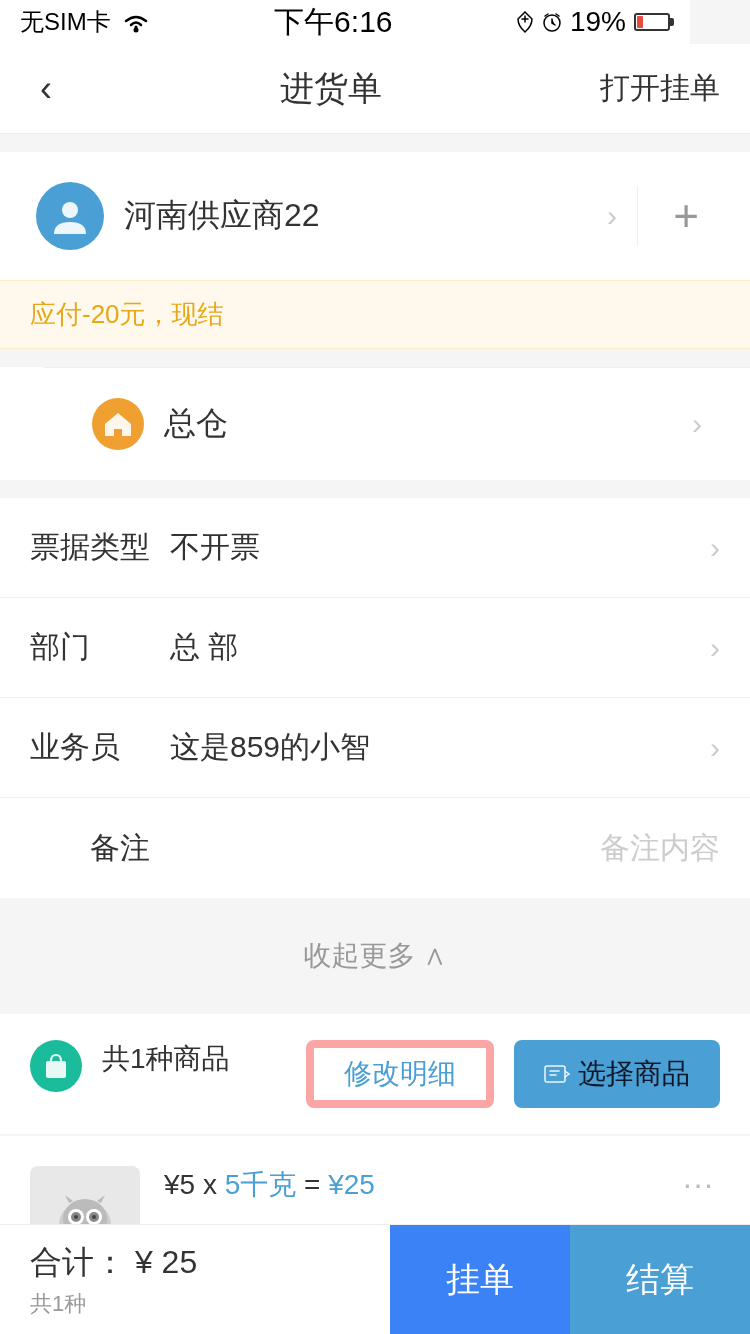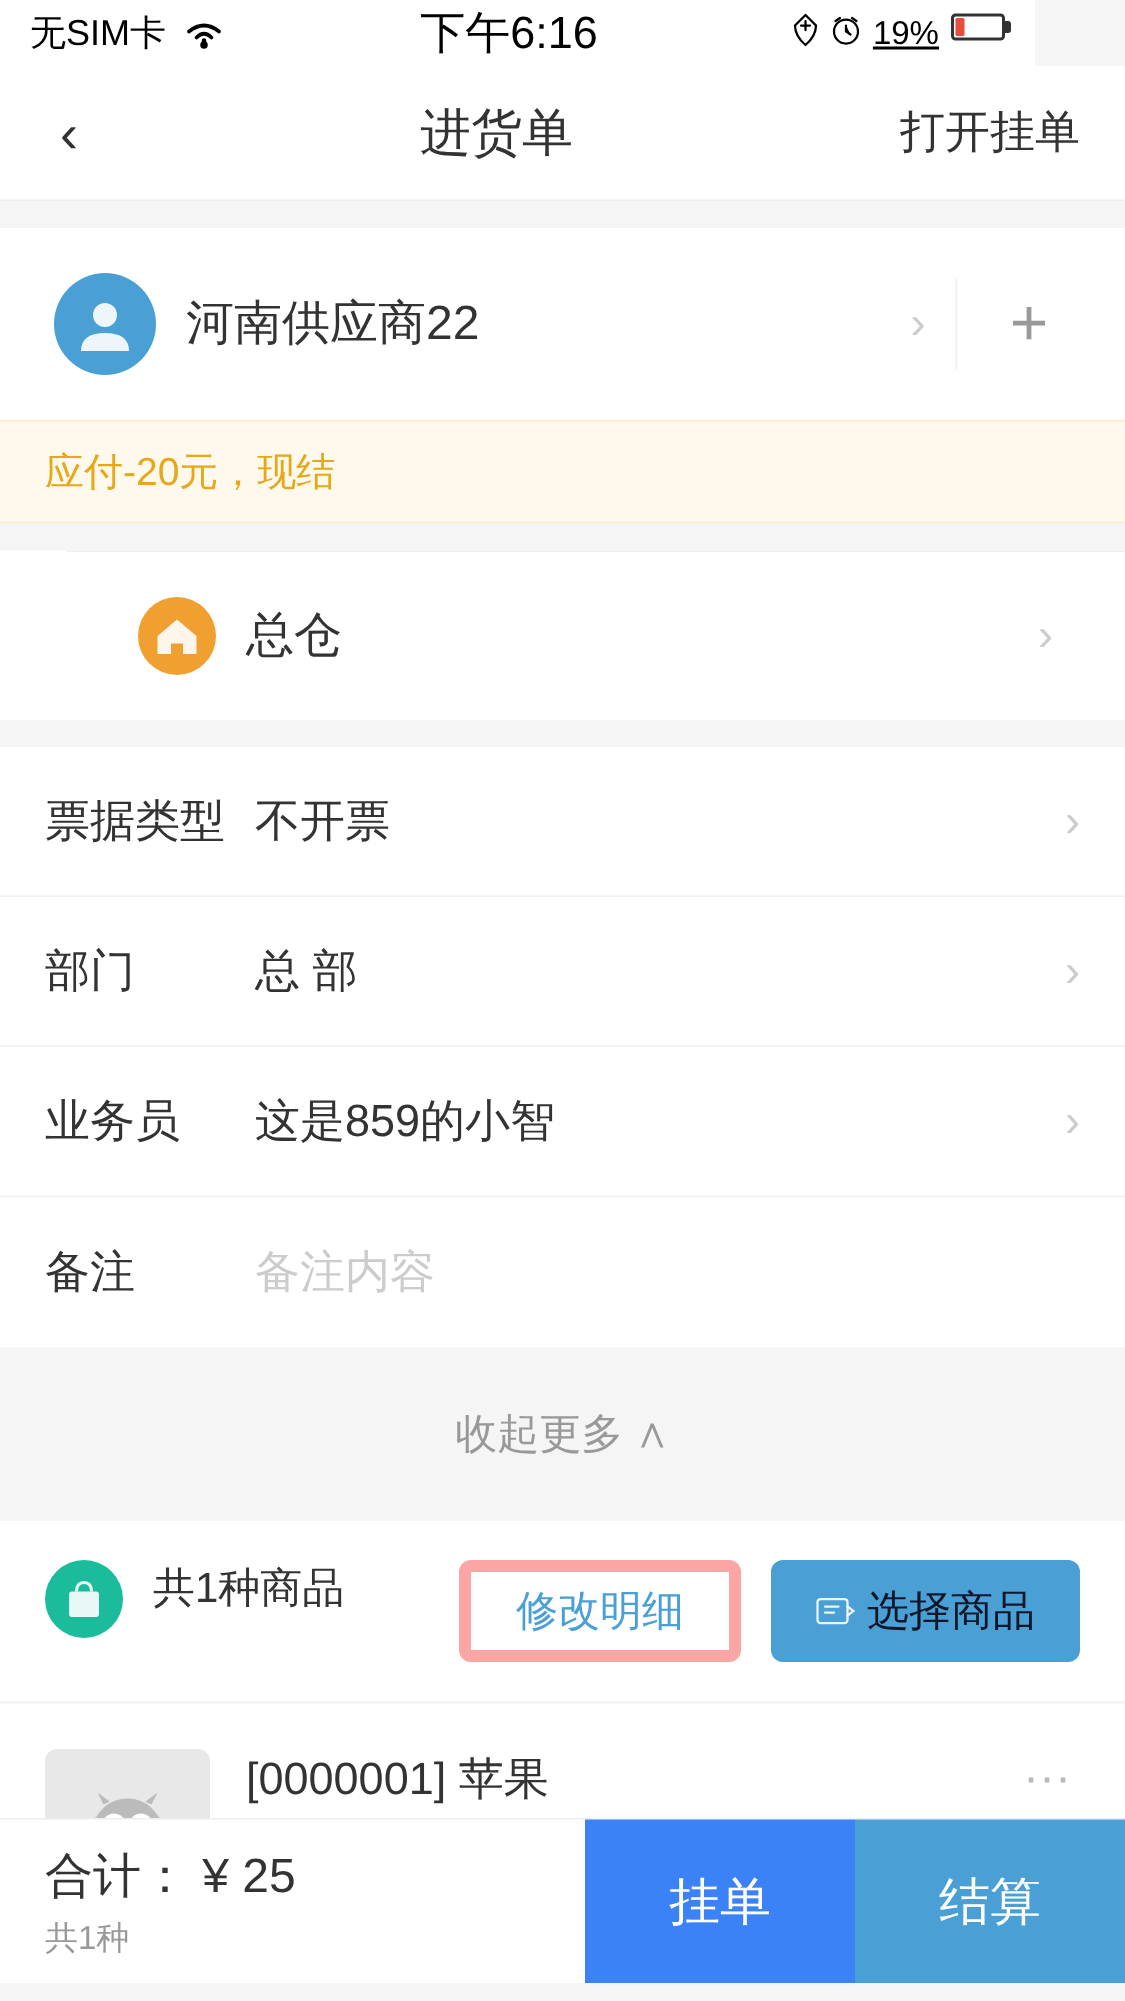--- a/index.html
+++ b/index.html
@@ -32,24 +32,23 @@
       align-items: center;
       gap: 10px;
       font-size: 24px;
     }
     .status-center {
       font-size: 30px;
       font-weight: 500;
     }
     .status-right {
       display: flex;
-      align-items: flex-start;
+      align-items: center;
       gap: 8px;
-      font-size: 22px;
-      text-decoration: underline;
+      font-size: 28px;
     }
     .battery-icon {
       display: inline-block;
       width: 36px;
       height: 18px;
       border: 2px solid #333;
       border-radius: 3px;
       position: relative;
       background: #fff;
     }
@@ -200,20 +199,21 @@
     }
     .form-row {
       display: flex;
       align-items: center;
       padding: 0 30px;
       height: 100px;
       border-bottom: 1px solid #f0f0f0;
     }
     .form-row:last-child {
       border-bottom: none;
+      text-align: right;
     }
     .form-label {
       font-size: 30px;
       color: #333;
       width: 120px;
       flex-shrink: 0;
     }
     .form-value {
       flex: 1;
       font-size: 30px;
@@ -330,21 +330,21 @@
     .product-more {
       color: #bbb;
       font-size: 32px;
       cursor: pointer;
       padding: 0 6px;
     }
 
     
     .bottom-bar {
       position: fixed;
-      bottom: 12px;
+      bottom: 0;
       left: 0;
       width: 750px;
       height: 110px;
       display: flex;
       align-items: stretch;
       background: #fff;
       border-top: 1px solid #eee;
       z-index: 100;
     }
     .total-section {
@@ -522,25 +522,20 @@
         <circle cx="49" cy="36" r="2" fill="#444"></circle>
         <path d="M36 44 Q40 48 44 44" stroke="#888" stroke-width="2" fill="none" stroke-linecap="round"></path>
 
         <path d="M24 22 L20 14 L28 20 Z" fill="#bbb"></path>
         <path d="M56 22 L60 14 L52 20 Z" fill="#bbb"></path>
 
         <text x="40" y="66" text-anchor="middle" font-size="10" fill="#888">督十</text>
       </svg>
     </div>
     <div class="product-info">
-      <div class="product-name">
-        <span>[0000001]</span>
-        <span> </span>
-        <span>苹果</span>
-      </div>
       <div class="product-price">
         <span>¥5</span>
         <span> x </span>
         <span class="product-price-highlight">5千克</span>
         <span> = </span>
         <span class="product-price-highlight">¥25</span>
       </div>
     </div>
     <div class="product-more">···</div>
   </div>

